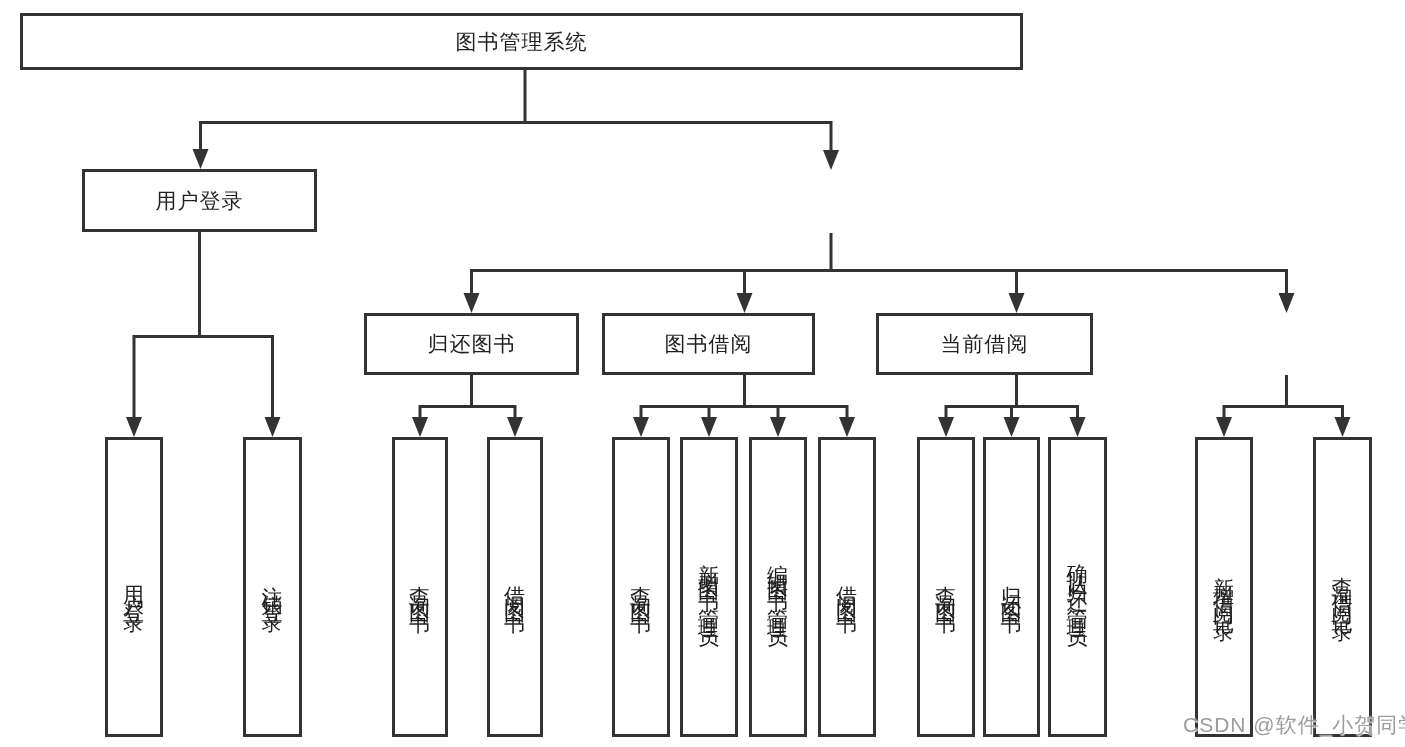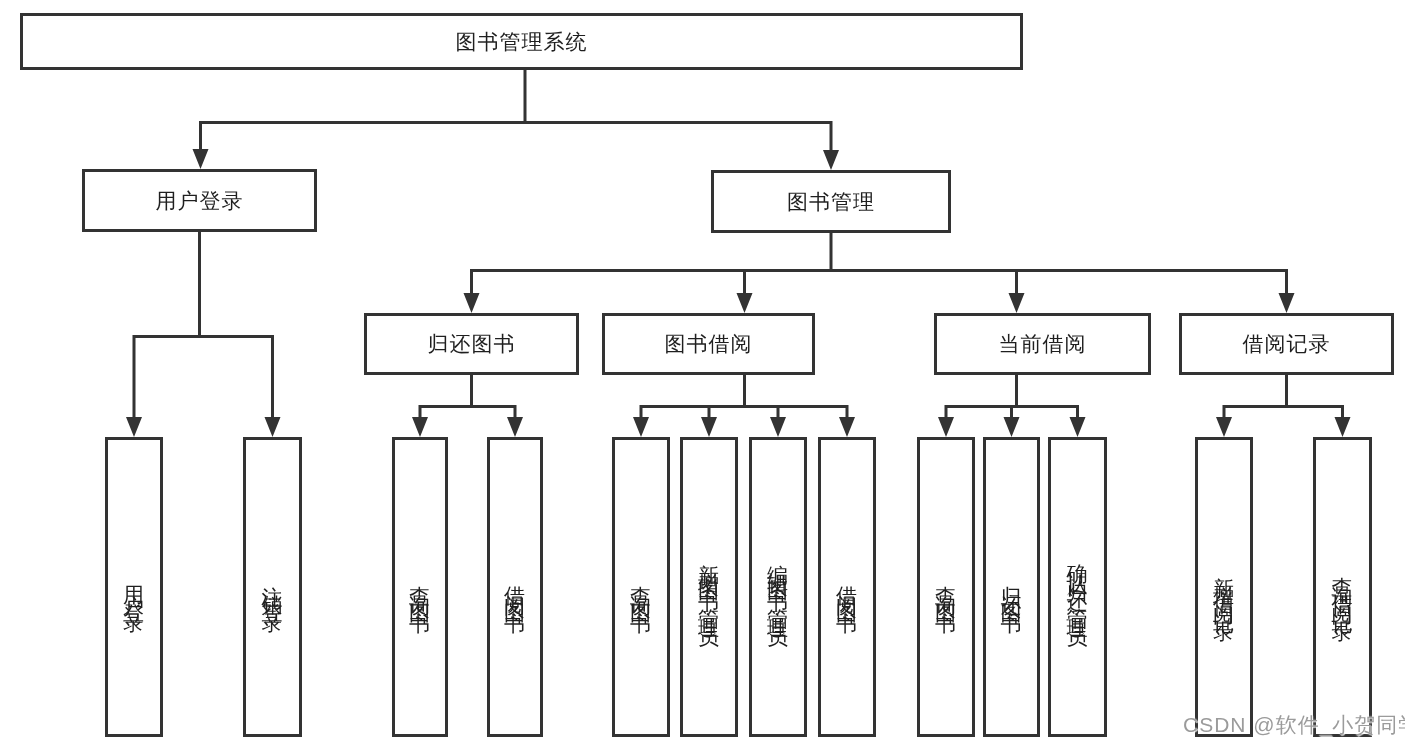--- a/index.html
+++ b/index.html
@@ -78,35 +78,29 @@
       M1334.5 417 H1350.5 L1342.5 437 Z"></path>
   </svg>
 
   <div class="node" style="left:20px;top:13px;width:1003px;height:57px">
     <span>图书管理系统</span>
   </div>
 
   <div class="node" style="left:82px;top:169px;width:235px;height:63px">
     <span>用户登录</span>
   </div>
-  <div class="node" style="left:711px;top:170px;width:240px;height:63px">
-    <span>图书管理</span>
-  </div>
 
   <div class="node" style="left:364px;top:313px;width:215px;height:62px">
     <span>归还图书</span>
   </div>
   <div class="node" style="left:602px;top:313px;width:213px;height:62px">
     <span>图书借阅</span>
   </div>
-  <div class="node" style="left:934px;top:313px;width:217px;height:62px">
+  <div class="node" style="left:876px;top:313px;width:217px;height:62px">
     <span>当前借阅</span>
-  </div>
-  <div class="node" style="left:1179px;top:313px;width:215px;height:62px">
-    <span>借阅记录</span>
   </div>
 
   <div class="leaf" style="left:105px;width:58px">
     <span class="vtext">用户登录</span>
   </div>
   <div class="leaf" style="left:243px;width:59px">
     <span class="vtext">注销登录</span>
   </div>
 
   <div class="leaf" style="left:392px;width:56px">

